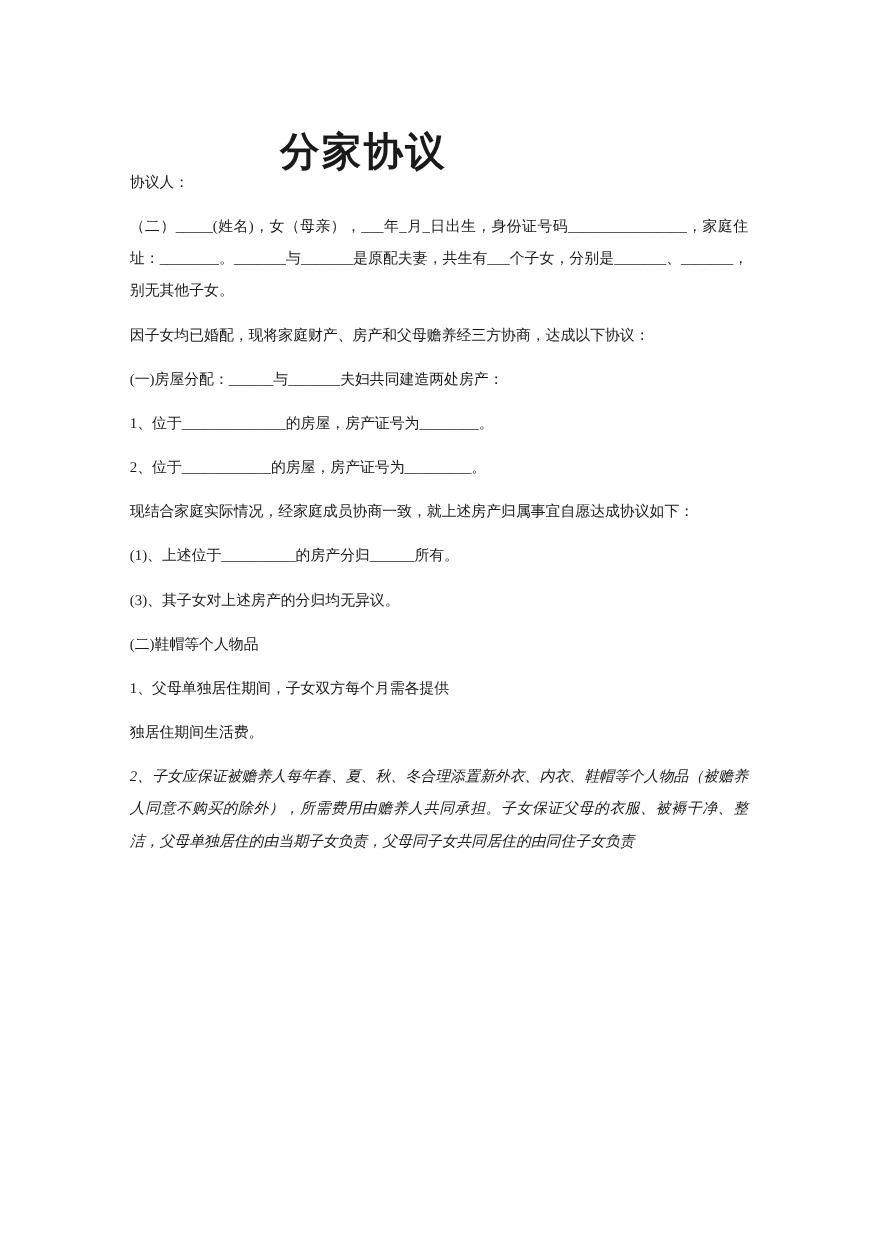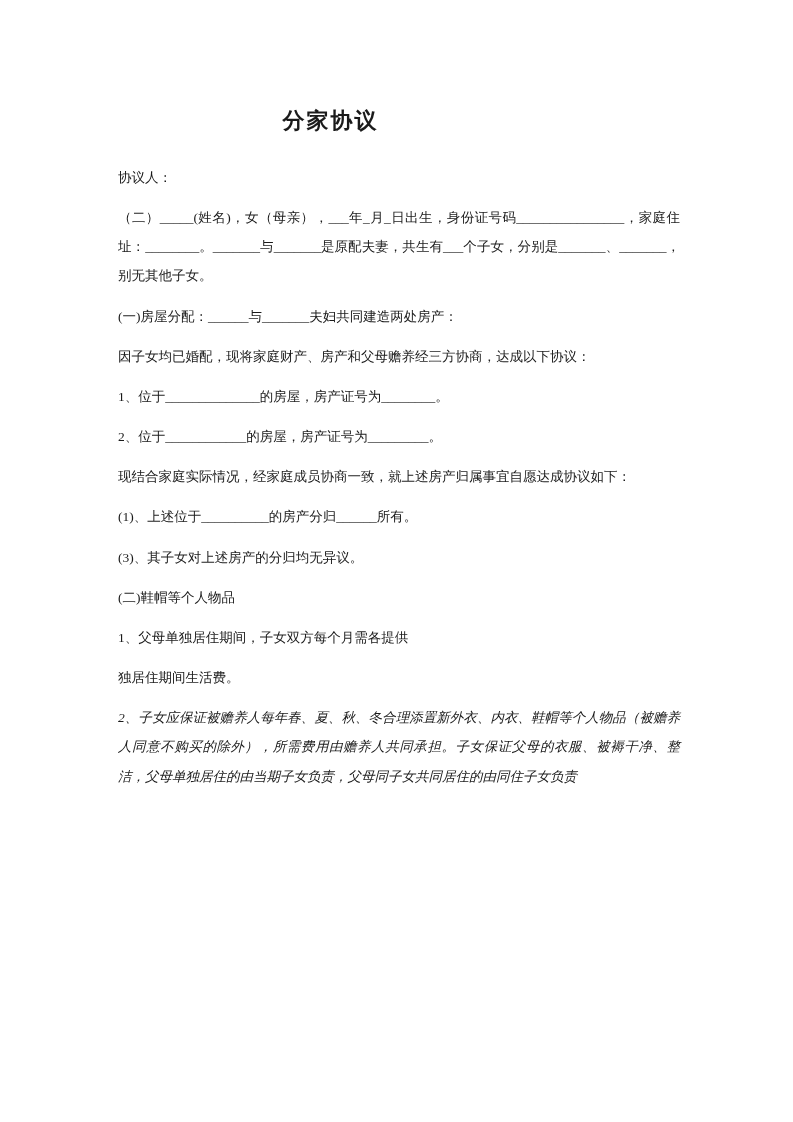--- a/index.html
+++ b/index.html
@@ -16,28 +16,28 @@
     overflow: hidden;
     font-family: "Liberation Serif", "DejaVu Serif", serif;
     color: #1a1a1a;
   }
   .doc-title {
     position: absolute;
     top: 92px;
     left: 0;
     width: 661px;
     text-align: center;
-    font-size: 22px;
+    font-size: 36px;
     font-weight: bold;
     letter-spacing: 2px;
     line-height: 1.25;
   }
   .body-block {
     position: absolute;
-    top: 163px;
+    top: 151px;
     left: 118px;
     width: 562px;
   }
   .para {
     font-size: 13.5px;
     line-height: 2.16;
     margin: 0 0 11px 0;
     text-align: justify;
     text-justify: inter-character;
     word-break: break-all;
@@ -47,22 +47,22 @@
 </head>
 <body>
 
 <div class="page">
 
   <h1 class="doc-title">分家协议</h1>
 
   <div class="body-block">
     <p class="para">协议人：</p>
     <p class="para">（二）_____(姓名)，女（母亲），___年_月_日出生，身份证号码________________，家庭住址：________。_______与_______是原配夫妻，共生有___个子女，分别是_______、_______，别无其他子女。</p>
+    <p class="para">因子女均已婚配，现将家庭财产、房产和父母赡养经三方协商，达成以下协议：</p>
     <p class="para">(一)房屋分配：______与_______夫妇共同建造两处房产：</p>
-    <p class="para">因子女均已婚配，现将家庭财产、房产和父母赡养经三方协商，达成以下协议：</p>
     <p class="para">1、位于______________的房屋，房产证号为________。</p>
     <p class="para">2、位于____________的房屋，房产证号为_________。</p>
     <p class="para">现结合家庭实际情况，经家庭成员协商一致，就上述房产归属事宜自愿达成协议如下：</p>
     <p class="para">(1)、上述位于__________的房产分归______所有。</p>
     <p class="para">(3)、其子女对上述房产的分归均无异议。</p>
     <p class="para">(二)鞋帽等个人物品</p>
     <p class="para">1、父母单独居住期间，子女双方每个月需各提供</p>
     <p class="para">独居住期间生活费。</p>
     <p class="para">2、子女应保证被赡养人每年春、夏、秋、冬合理添置新外衣、内衣、鞋帽等个人物品（被赡养人同意不购买的除外），所需费用由赡养人共同承担。子女保证父母的衣服、被褥干净、整洁，父母单独居住的由当期子女负责，父母同子女共同居住的由同住子女负责</p>
   </div>

